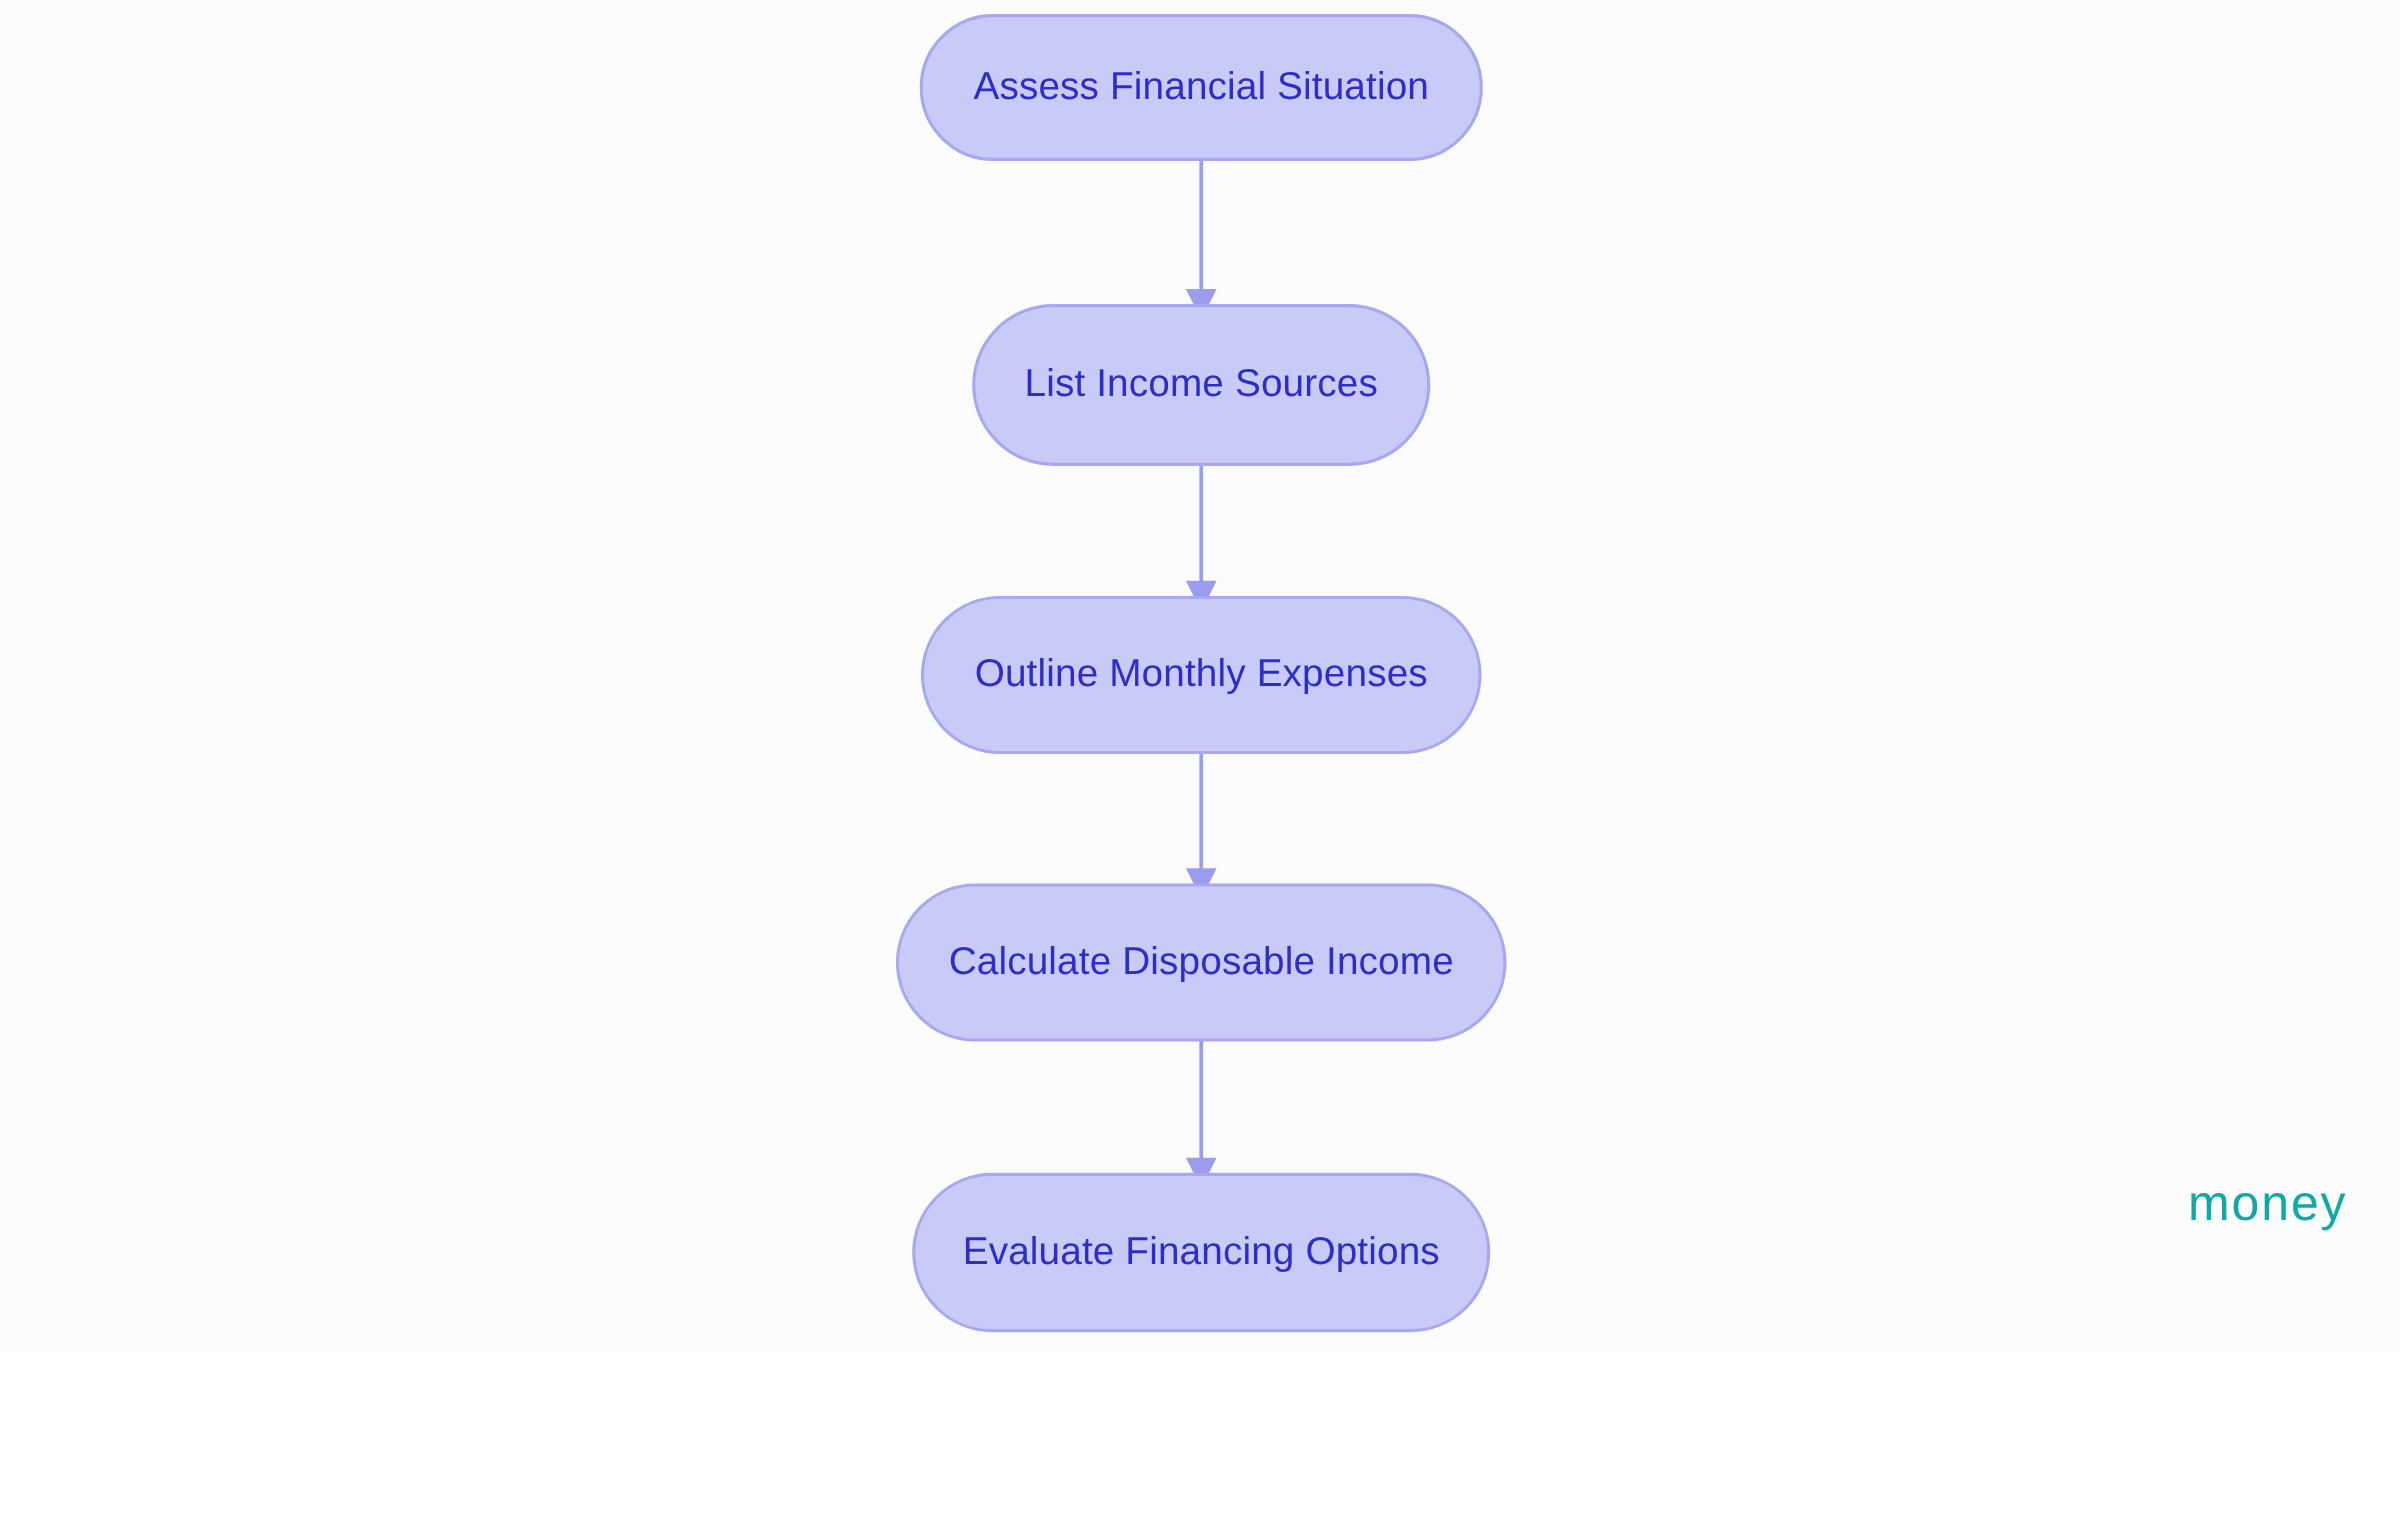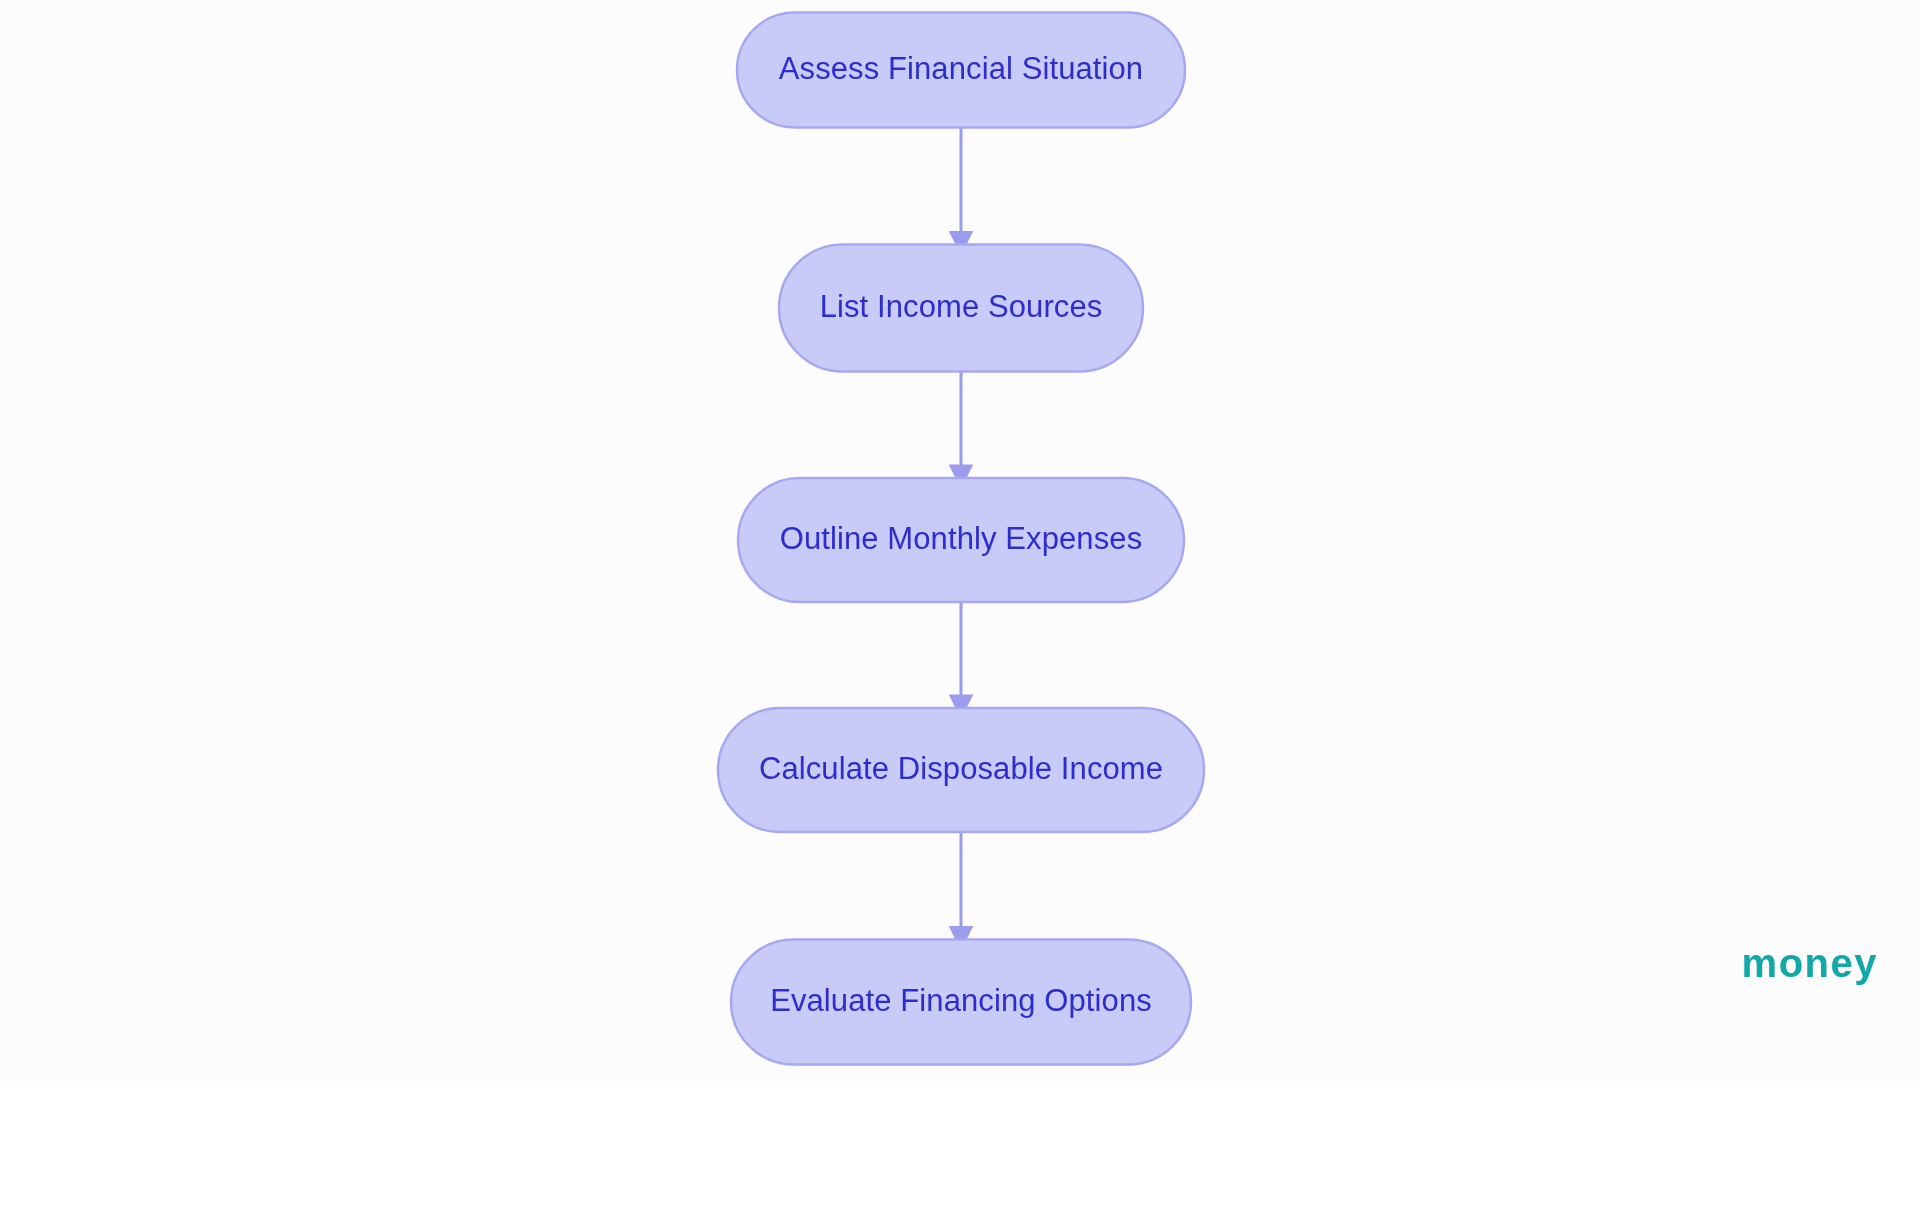--- a/index.html
+++ b/index.html
@@ -62,21 +62,21 @@
   .logo-bird {
     position: absolute;
     right: 2px;
     top: -6px;
     width: 66px;
     height: 52px;
   }
   .logo-sub {
     display: block;
     font-family: "Liberation Sans", sans-serif;
-    font-weight: 700;
+    font-weight: 400;
     font-size: 40px;
     letter-spacing: 1.5px;
     margin-top: -6px;
     margin-right: 4px;
   }
 </style>
 </head>
 <body>
 
 <div id="canvas" style="background: rgb(252, 252, 253); width: 1920px; height: 1081px;">

